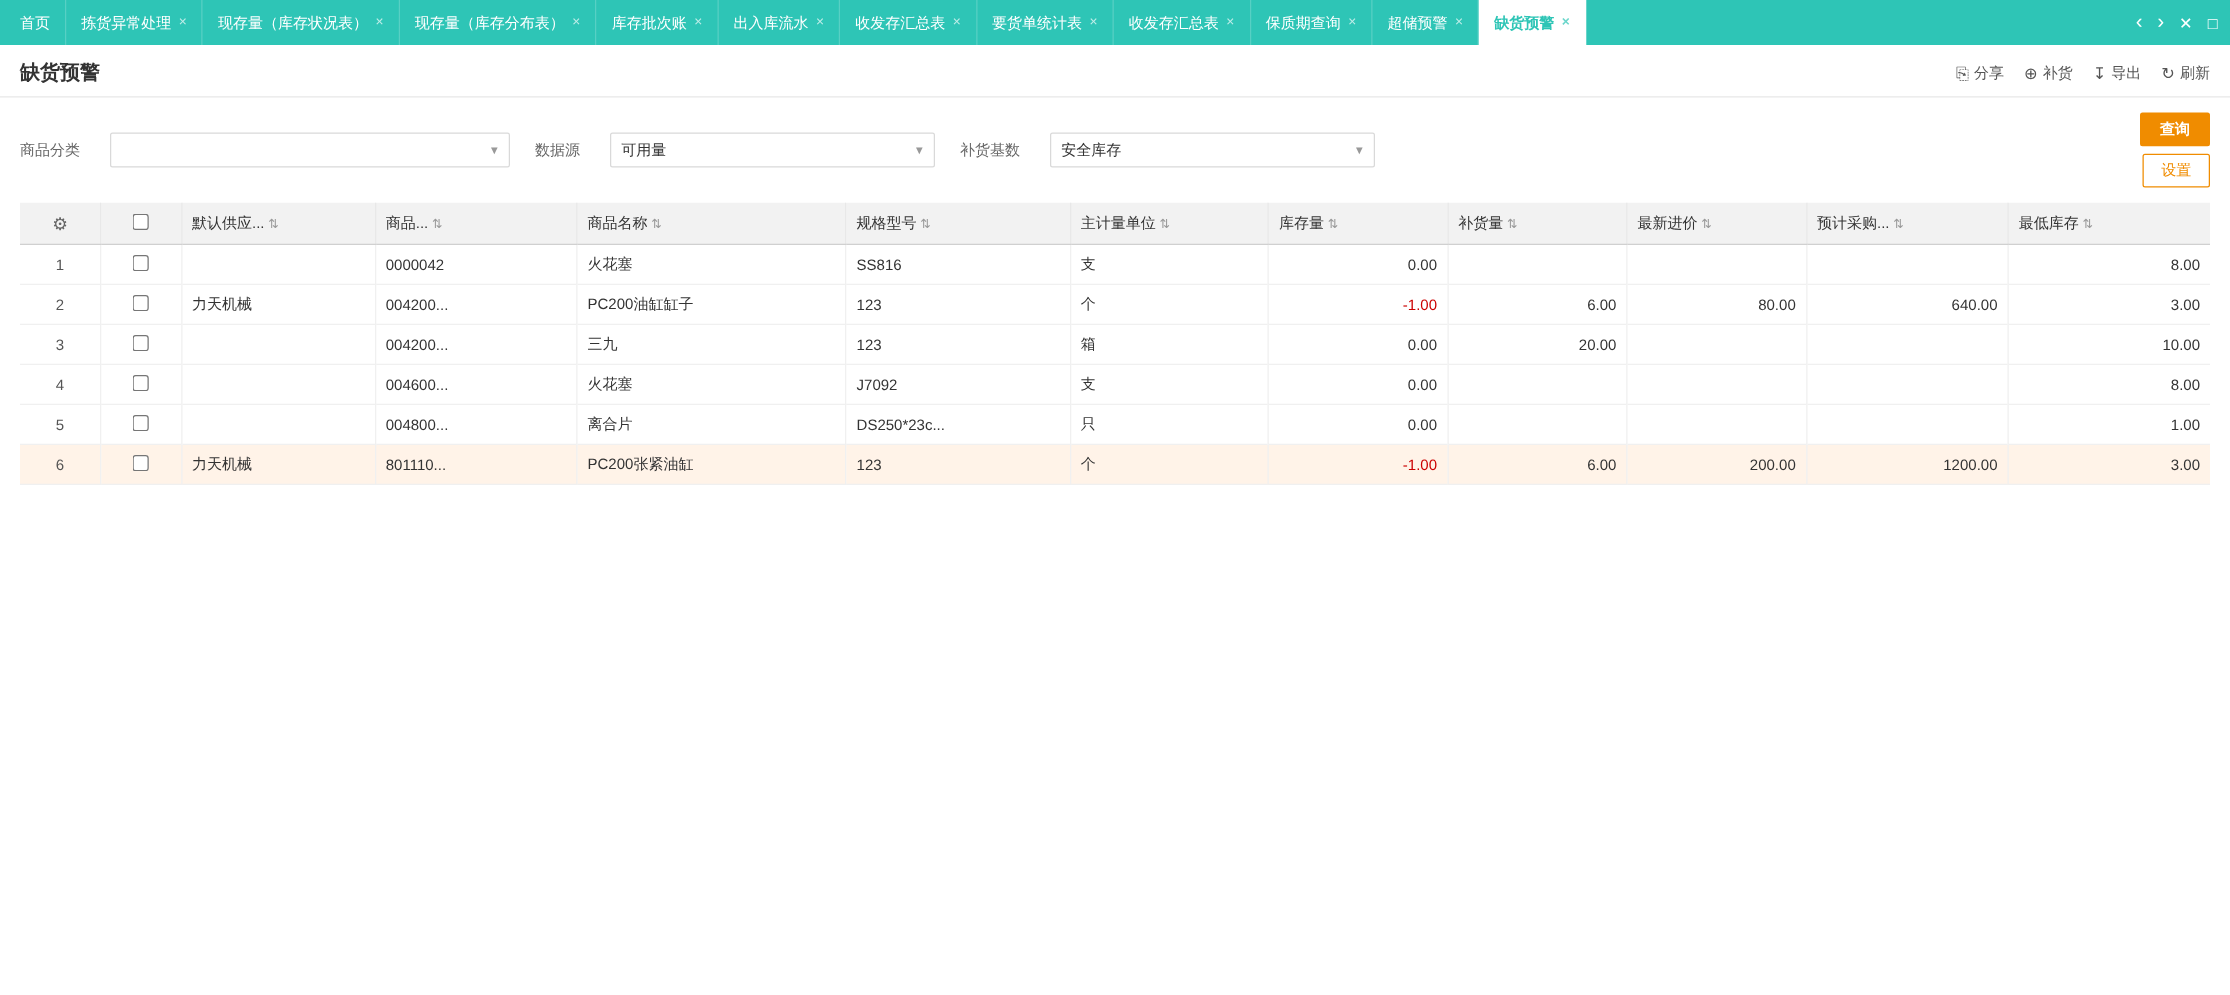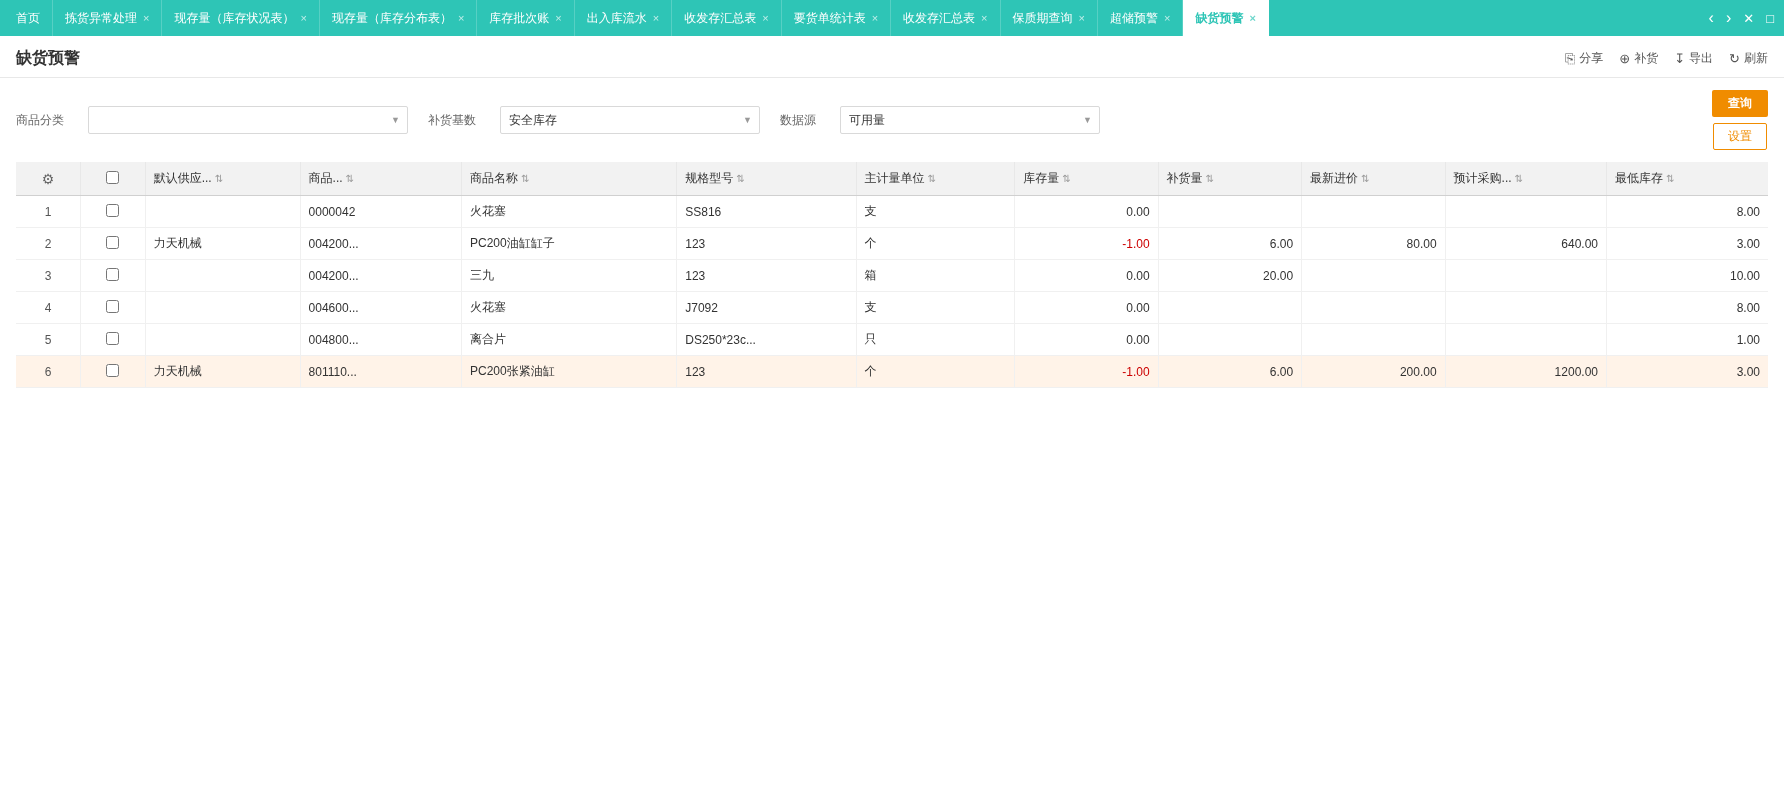--- a/index.html
+++ b/index.html
@@ -152,21 +152,21 @@
       padding: 4px 14px;
       font-size: 12px;
       cursor: pointer;
     }
 
     .filter-right {
       margin-left: auto;
       display: flex;
       flex-direction: column;
       gap: 6px;
-      align-items: center;
+      align-items: flex-end;
     }
 
     
     .table-container {
       padding: 0 16px;
       overflow-x: auto;
     }
     table {
       width: 100%;
       border-collapse: collapse;
@@ -316,33 +316,33 @@
     <div class="filter-group">
       <span class="filter-label">商品分类</span>
       <div class="filter-select-wrapper">
         <select class="filter-select" style="min-width:320px;">
           <option value=""></option>
         </select>
       </div>
     </div>
 
     <div class="filter-group">
+      <span class="filter-label">数据源</span>
+      <div class="filter-select-wrapper">
+        <select class="filter-select" style="min-width:260px;">
+          <option value="available">可用量</option>
+        </select>
+      </div>
+    </div>
+
+    <div class="filter-group">
       <span class="filter-label">补货基数</span>
       <div class="filter-select-wrapper">
         <select class="filter-select" style="min-width:260px;">
           <option value="safety">安全库存</option>
-        </select>
-      </div>
-    </div>
-
-    <div class="filter-group">
-      <span class="filter-label">数据源</span>
-      <div class="filter-select-wrapper">
-        <select class="filter-select" style="min-width:260px;">
-          <option value="available">可用量</option>
         </select>
       </div>
     </div>
 
     <div class="filter-right">
       <button class="btn-query">查询</button>
       <button class="btn-settings">设置</button>
     </div>
   </div>
 

